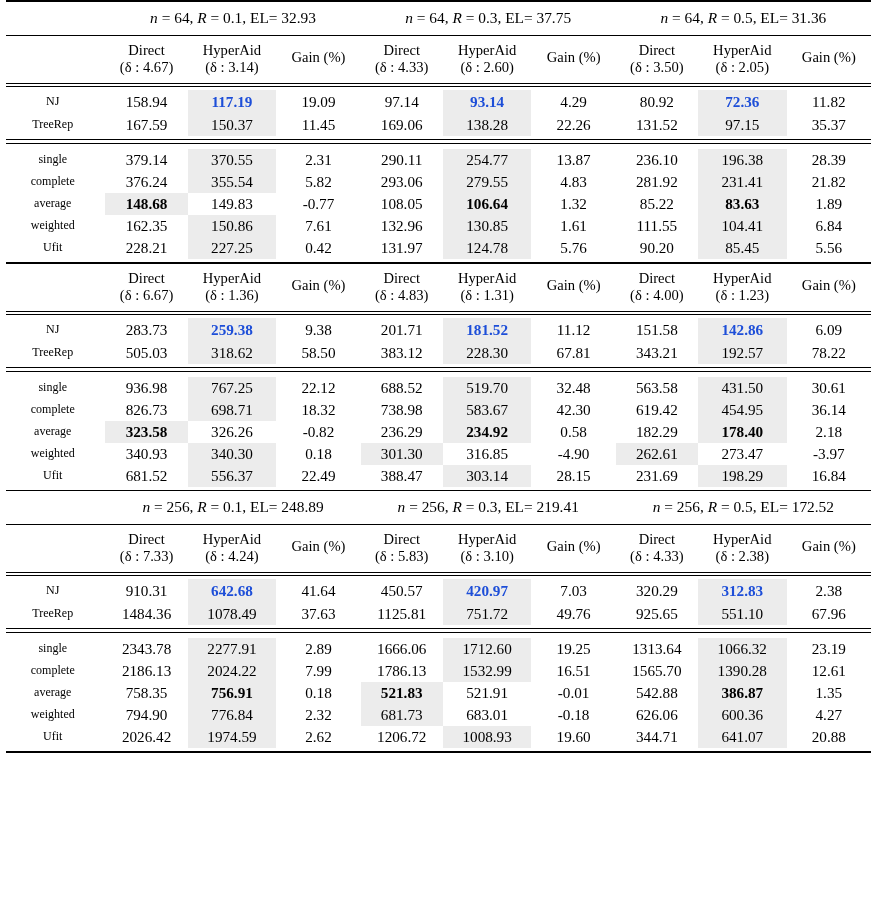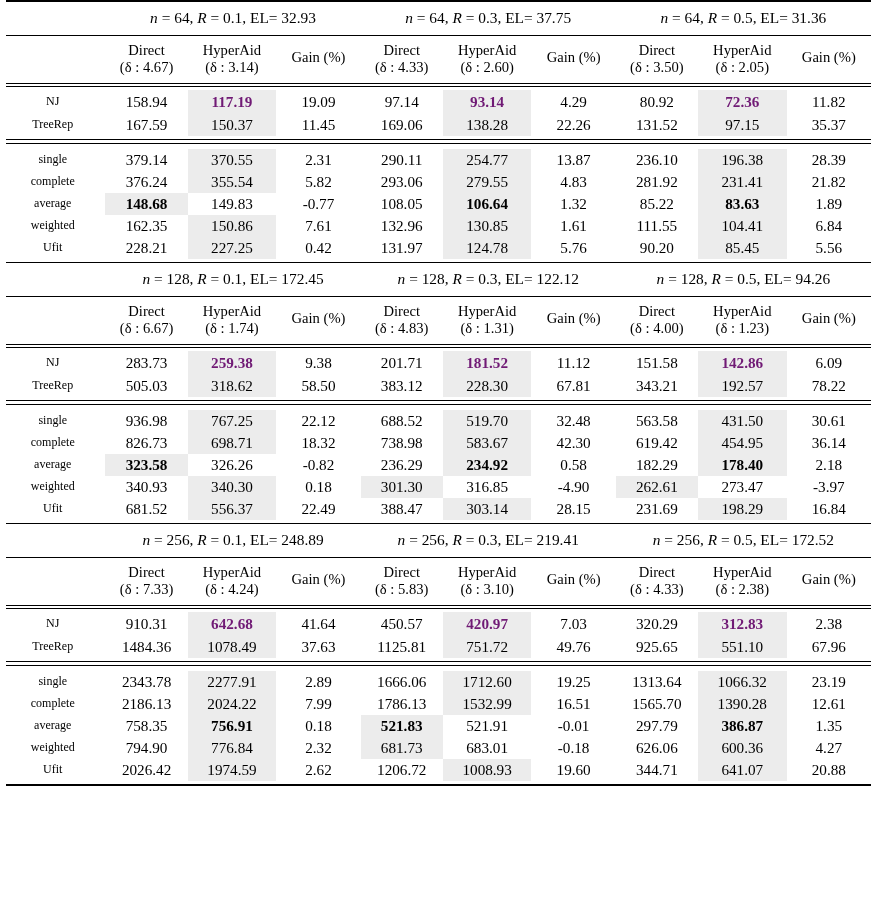--- a/index.html
+++ b/index.html
@@ -80,21 +80,21 @@
     white-space: nowrap;
   }
   td.num {
     text-align: center;
     padding: 1px 1px;
     font-size: 15.2px;
     white-space: nowrap;
   }
   td.num.shade { background: #ececec; }
   td.num.bold  { font-weight: bold; }
-  td.num.red   { color: #701a75; font-weight: bold; }
+  td.num.red   { color: #1d4ed8; font-weight: bold; }
   td.num.gaincell { background: transparent; }
 
   tr.datarow > td { height: 21px; }
   tr.datarow.tight > td { height: 20px; }
 </style>
 </head>
 <body>
 
 <div id="table-root">
   <table class="results">
@@ -233,33 +233,27 @@
           <td class="num">90.20</td>
           <td class="num shade">85.45</td>
           <td class="num gaincell">5.56</td>
         </tr>
         <tr class="spacer-xs">
           <td colspan="10"></td>
         </tr>
         <tr class="rule-thin">
           <td colspan="10"></td>
         </tr>
-        <tr>
-          <td></td>
-          <td class="group-title" colspan="3"><span class="it">n</span> = 128, <span class="it">R</span> = 0.1, EL= 172.45</td>
-          <td class="group-title" colspan="3"><span class="it">n</span> = 128, <span class="it">R</span> = 0.3, EL= 122.12</td>
-          <td class="group-title" colspan="3"><span class="it">n</span> = 128, <span class="it">R</span> = 0.5, EL= 94.26</td>
-        </tr>
         <tr class="rule-thin">
           <td colspan="10"></td>
         </tr>
         <tr>
           <td></td>
           <td class="colhead"><span>Direct</span><span class="hl2">(δ : 6.67)</span></td>
-          <td class="colhead"><span>HyperAid</span><span class="hl2">(δ : 1.74)</span></td>
+          <td class="colhead"><span>HyperAid</span><span class="hl2">(δ : 1.36)</span></td>
           <td class="colhead gain-head">Gain (%)</td>
           <td class="colhead"><span>Direct</span><span class="hl2">(δ : 4.83)</span></td>
           <td class="colhead"><span>HyperAid</span><span class="hl2">(δ : 1.31)</span></td>
           <td class="colhead gain-head">Gain (%)</td>
           <td class="colhead"><span>Direct</span><span class="hl2">(δ : 4.00)</span></td>
           <td class="colhead"><span>HyperAid</span><span class="hl2">(δ : 1.23)</span></td>
           <td class="colhead gain-head">Gain (%)</td>
         </tr>
         <tr class="rule-double">
           <td colspan="10"></td>
@@ -451,21 +445,21 @@
           <td class="num gaincell">12.61</td>
         </tr>
         <tr class="datarow tight">
           <td class="method">average</td>
           <td class="num">758.35</td>
           <td class="num shade bold">756.91</td>
           <td class="num gaincell">0.18</td>
           <td class="num shade bold">521.83</td>
           <td class="num">521.91</td>
           <td class="num gaincell">-0.01</td>
-          <td class="num">297.79</td>
+          <td class="num">542.88</td>
           <td class="num shade bold">386.87</td>
           <td class="num gaincell">1.35</td>
         </tr>
         <tr class="datarow tight">
           <td class="method">weighted</td>
           <td class="num">794.90</td>
           <td class="num shade">776.84</td>
           <td class="num gaincell">2.32</td>
           <td class="num shade">681.73</td>
           <td class="num">683.01</td>

